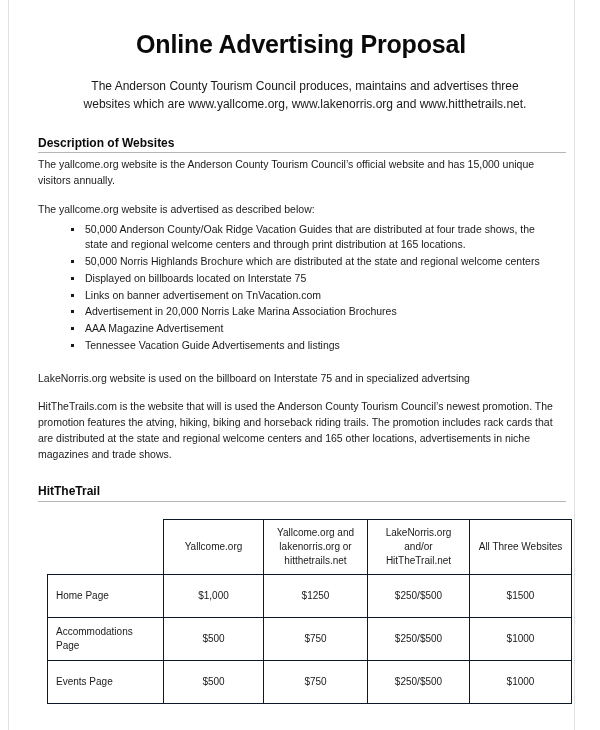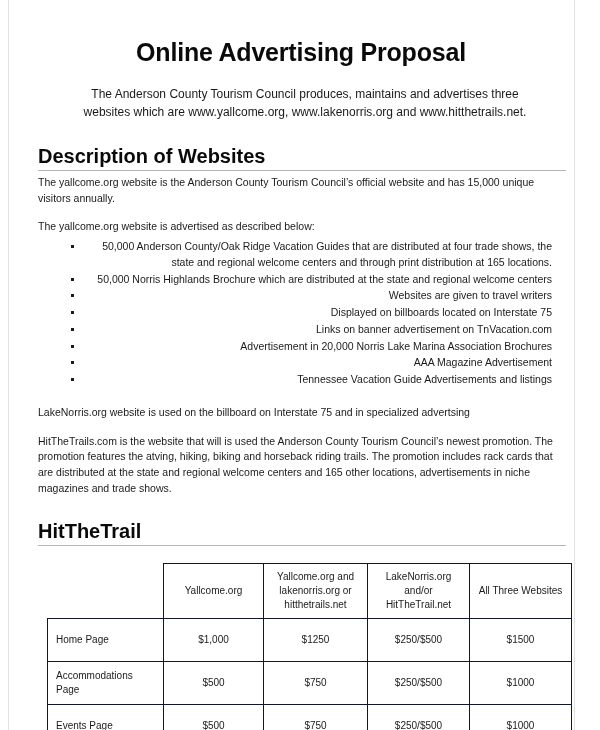--- a/index.html
+++ b/index.html
@@ -32,40 +32,40 @@
     top: 0;
   }
 
   
   .doc-title {
     text-align: center;
     font-size: 25px;
     font-weight: bold;
     letter-spacing: -0.2px;
     margin: 0;
-    padding-top: 38px;
+    padding-top: 30px;
     line-height: 1.15;
     color: #0a0a0a;
   }
 
   
   .intro {
     text-align: center;
     font-size: 12px;
     line-height: 1.55;
     margin: 0;
     padding-top: 18px;
     padding-left: 30px;
     padding-right: 22px;
     color: #1a1a1a;
   }
 
   
   .section-heading {
-    font-size: 20px;
+    font-size: 12px;
     font-weight: bold;
     margin: 0;
     padding-top: 22px;
     padding-bottom: 2px;
     line-height: 1.2;
     color: #0a0a0a;
   }
   .section-rule {
     height: 0;
     border-top: 1px solid #b5b5b5;
@@ -79,23 +79,22 @@
     line-height: 1.5;
     margin: 0;
     color: #1a1a1a;
   }
   .spacer-sm { height: 13px; }
   .spacer-md { height: 16px; }
 
   
   ul.bullets {
     list-style: none;
-    margin: 4px 12px 0 0;
+    margin: 4px 4px 0 0;
     padding: 0;
-    text-align: right;
   }
   ul.bullets li {
     position: relative;
     font-size: 10.5px;
     line-height: 1.5;
     padding-left: 47px;
     margin-bottom: 1px;
     color: #1a1a1a;
   }
   ul.bullets li::before {
@@ -165,21 +164,20 @@
 
     <p class="body">The yallcome.org website is the Anderson County Tourism Council’s official website and has 15,000 unique visitors annually.</p>
 
     <div class="spacer-sm"></div>
 
     <p class="body">The yallcome.org website is advertised as described below:</p>
 
     <ul class="bullets">
       <li>50,000 Anderson County/Oak Ridge Vacation Guides that are distributed at four trade shows, the state and regional welcome centers and through print distribution at 165 locations.</li>
       <li>50,000 Norris Highlands Brochure which are distributed at the state and regional welcome centers</li>
-      <li>Websites are given to travel writers</li>
       <li>Displayed on billboards located on Interstate 75</li>
       <li>Links on banner advertisement on TnVacation.com</li>
       <li>Advertisement in 20,000 Norris Lake Marina Association Brochures</li>
       <li>AAA Magazine Advertisement</li>
       <li>Tennessee Vacation Guide Advertisements and listings</li>
     </ul>
 
     <div class="spacer-md"></div>
 
     <p class="body">LakeNorris.org website is used on the billboard on Interstate 75 and in specialized advertsing</p>

